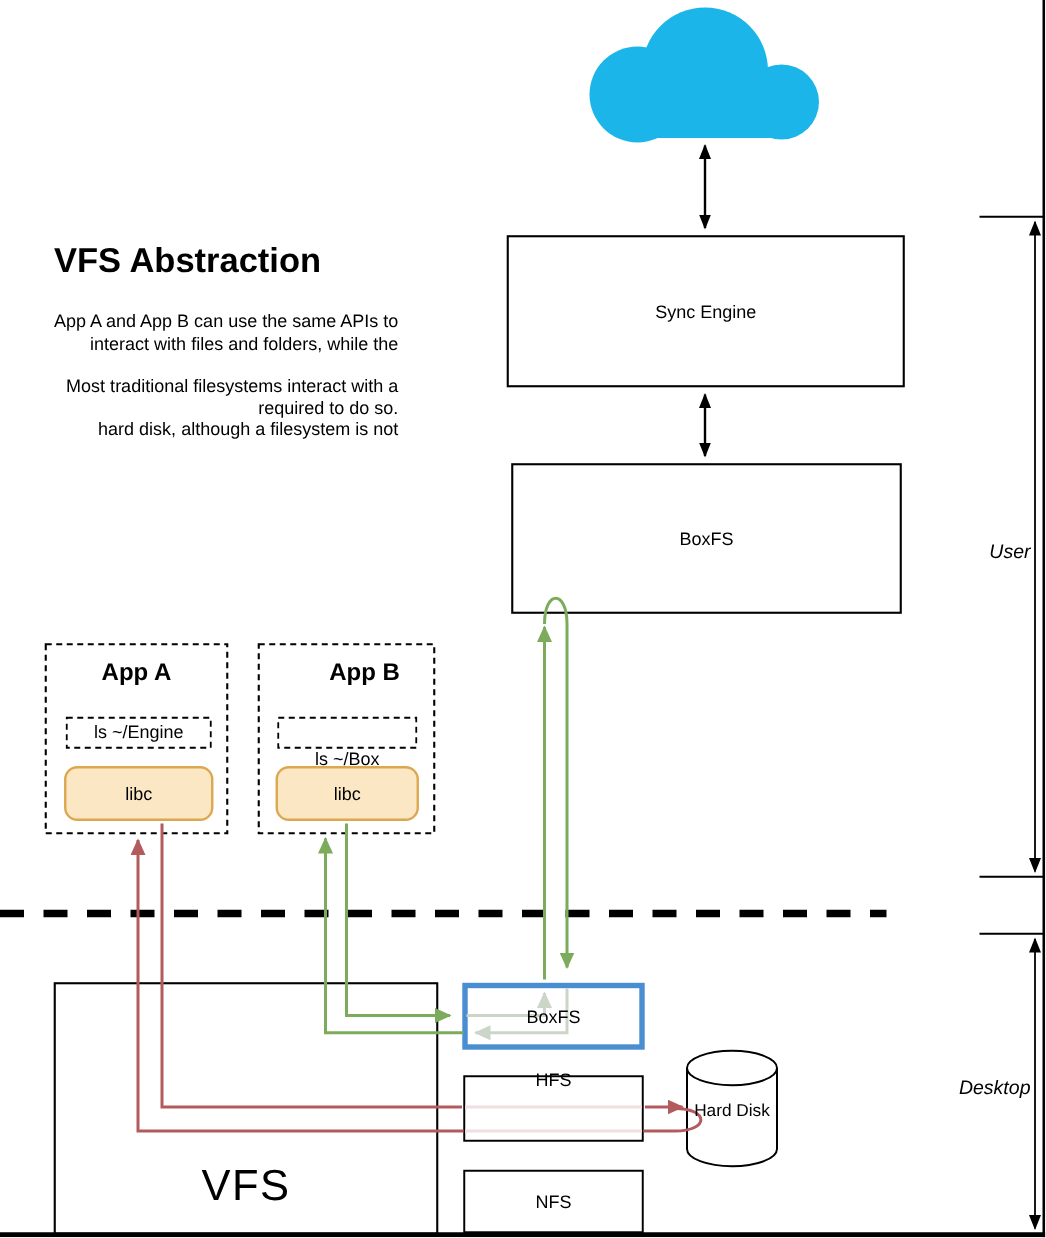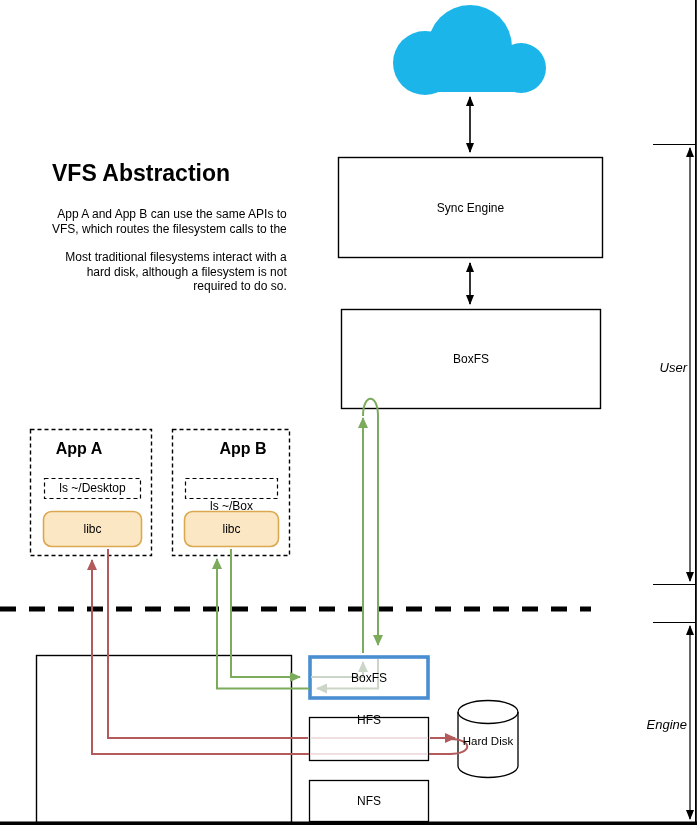--- a/index.html
+++ b/index.html
@@ -8,21 +8,21 @@
     font-family:"Liberation Sans","DejaVu Sans",sans-serif;color:#000;
   }
   #diagram-svg{position:absolute;left:0;top:0;z-index:1;}
   .lbl{position:absolute;z-index:2;display:flex;align-items:center;justify-content:center;
        font-size:12px;color:#000;white-space:nowrap;pointer-events:none;}
   .app-title{font-size:16px;font-weight:bold;}
   .cmd{font-size:12px;}
   .vfs-big{font-size:29px;letter-spacing:1px;}
   .disk-lbl{font-size:11.5px;}
   .region{font-size:13px;justify-content:flex-end;font-style:italic;}
-  #title-block{position:absolute;left:36px;top:160px;z-index:2;margin-left:16px;}
+  #title-block{position:absolute;left:36px;top:160px;z-index:2;}
   #title-block h1{margin:0 0 20px 0;font-size:23px;font-weight:bold;}
   .para{font-size:12px;line-height:14.6px;margin:0 0 14px 0;}
   .para div{white-space:nowrap;text-align:right;}
 </style>
 </head>
 <body>
 
 <div id="stage">
 
   <svg id="diagram-svg" width="697" height="825" viewBox="0 0 697 825">
@@ -107,41 +107,42 @@
     <g style="fill:none;stroke:var(--red-light,#efdfe0);stroke-width:2">
       <path d="M 310,738 L 428,738"></path>
       <path d="M 428,754 L 310,754"></path>
     </g>
   </svg>
 
   <div id="title-block">
     <h1>VFS Abstraction</h1>
     <div class="para">
       <div>App A and App B can use the same APIs to</div>
-      <div>VFS, which routes the filesystem calls to the</div>
+      <div>interact with files and folders, while the</div>
     </div>
     <div class="para">
       <div>Most traditional filesystems interact with a</div>
+      <div>required to do so.</div>
       <div>hard disk, although a filesystem is not</div>
-      <div>required to do so.</div>
     </div>
   </div>
 
   <div class="lbl" style="left:338px;top:157px;width:265px;height:101px">Sync Engine</div>
   <div class="lbl" style="left:341px;top:309px;width:260px;height:100px">BoxFS</div>
 
-  <div class="lbl app-title" style="left:18px;top:438px;width:122px;height:22px">App A</div>
-  <div class="lbl cmd" style="left:44px;top:478px;width:97px;height:20px">ls ~/Desktop</div>
+  <div class="lbl app-title" style="left:30px;top:438px;width:122px;height:22px">App A</div>
+  <div class="lbl cmd" style="left:44px;top:478px;width:97px;height:20px">ls ~/Engine</div>
   <div class="lbl" style="left:43px;top:511px;width:99px;height:36px">libc</div>
 
   <div class="lbl app-title" style="left:184px;top:438px;width:118px;height:22px">App B</div>
   <div class="lbl cmd" style="left:185px;top:496px;width:93px;height:20px">ls ~/Box</div>
   <div class="lbl" style="left:184px;top:511px;width:95px;height:36px">libc</div>
 
+  <div class="lbl vfs-big" style="left:36px;top:772px;width:256px;height:38px">VFS</div>
   <div class="lbl" style="left:308px;top:655px;width:122px;height:45px">BoxFS</div>
   <div class="lbl" style="left:309px;top:698px;width:120px;height:44px">HFS</div>
   <div class="lbl" style="left:309px;top:780px;width:120px;height:42px">NFS</div>
   <div class="lbl disk-lbl" style="left:456px;top:727px;width:64px;height:28px">Hard Disk</div>
 
   <div class="lbl region" style="left:630px;top:357px;width:57px;height:20px">User</div>
-  <div class="lbl region" style="left:625px;top:714px;width:62px;height:20px">Engine</div>
+  <div class="lbl region" style="left:625px;top:714px;width:62px;height:20px">Desktop</div>
 
 </div>
 
 </body></html>

